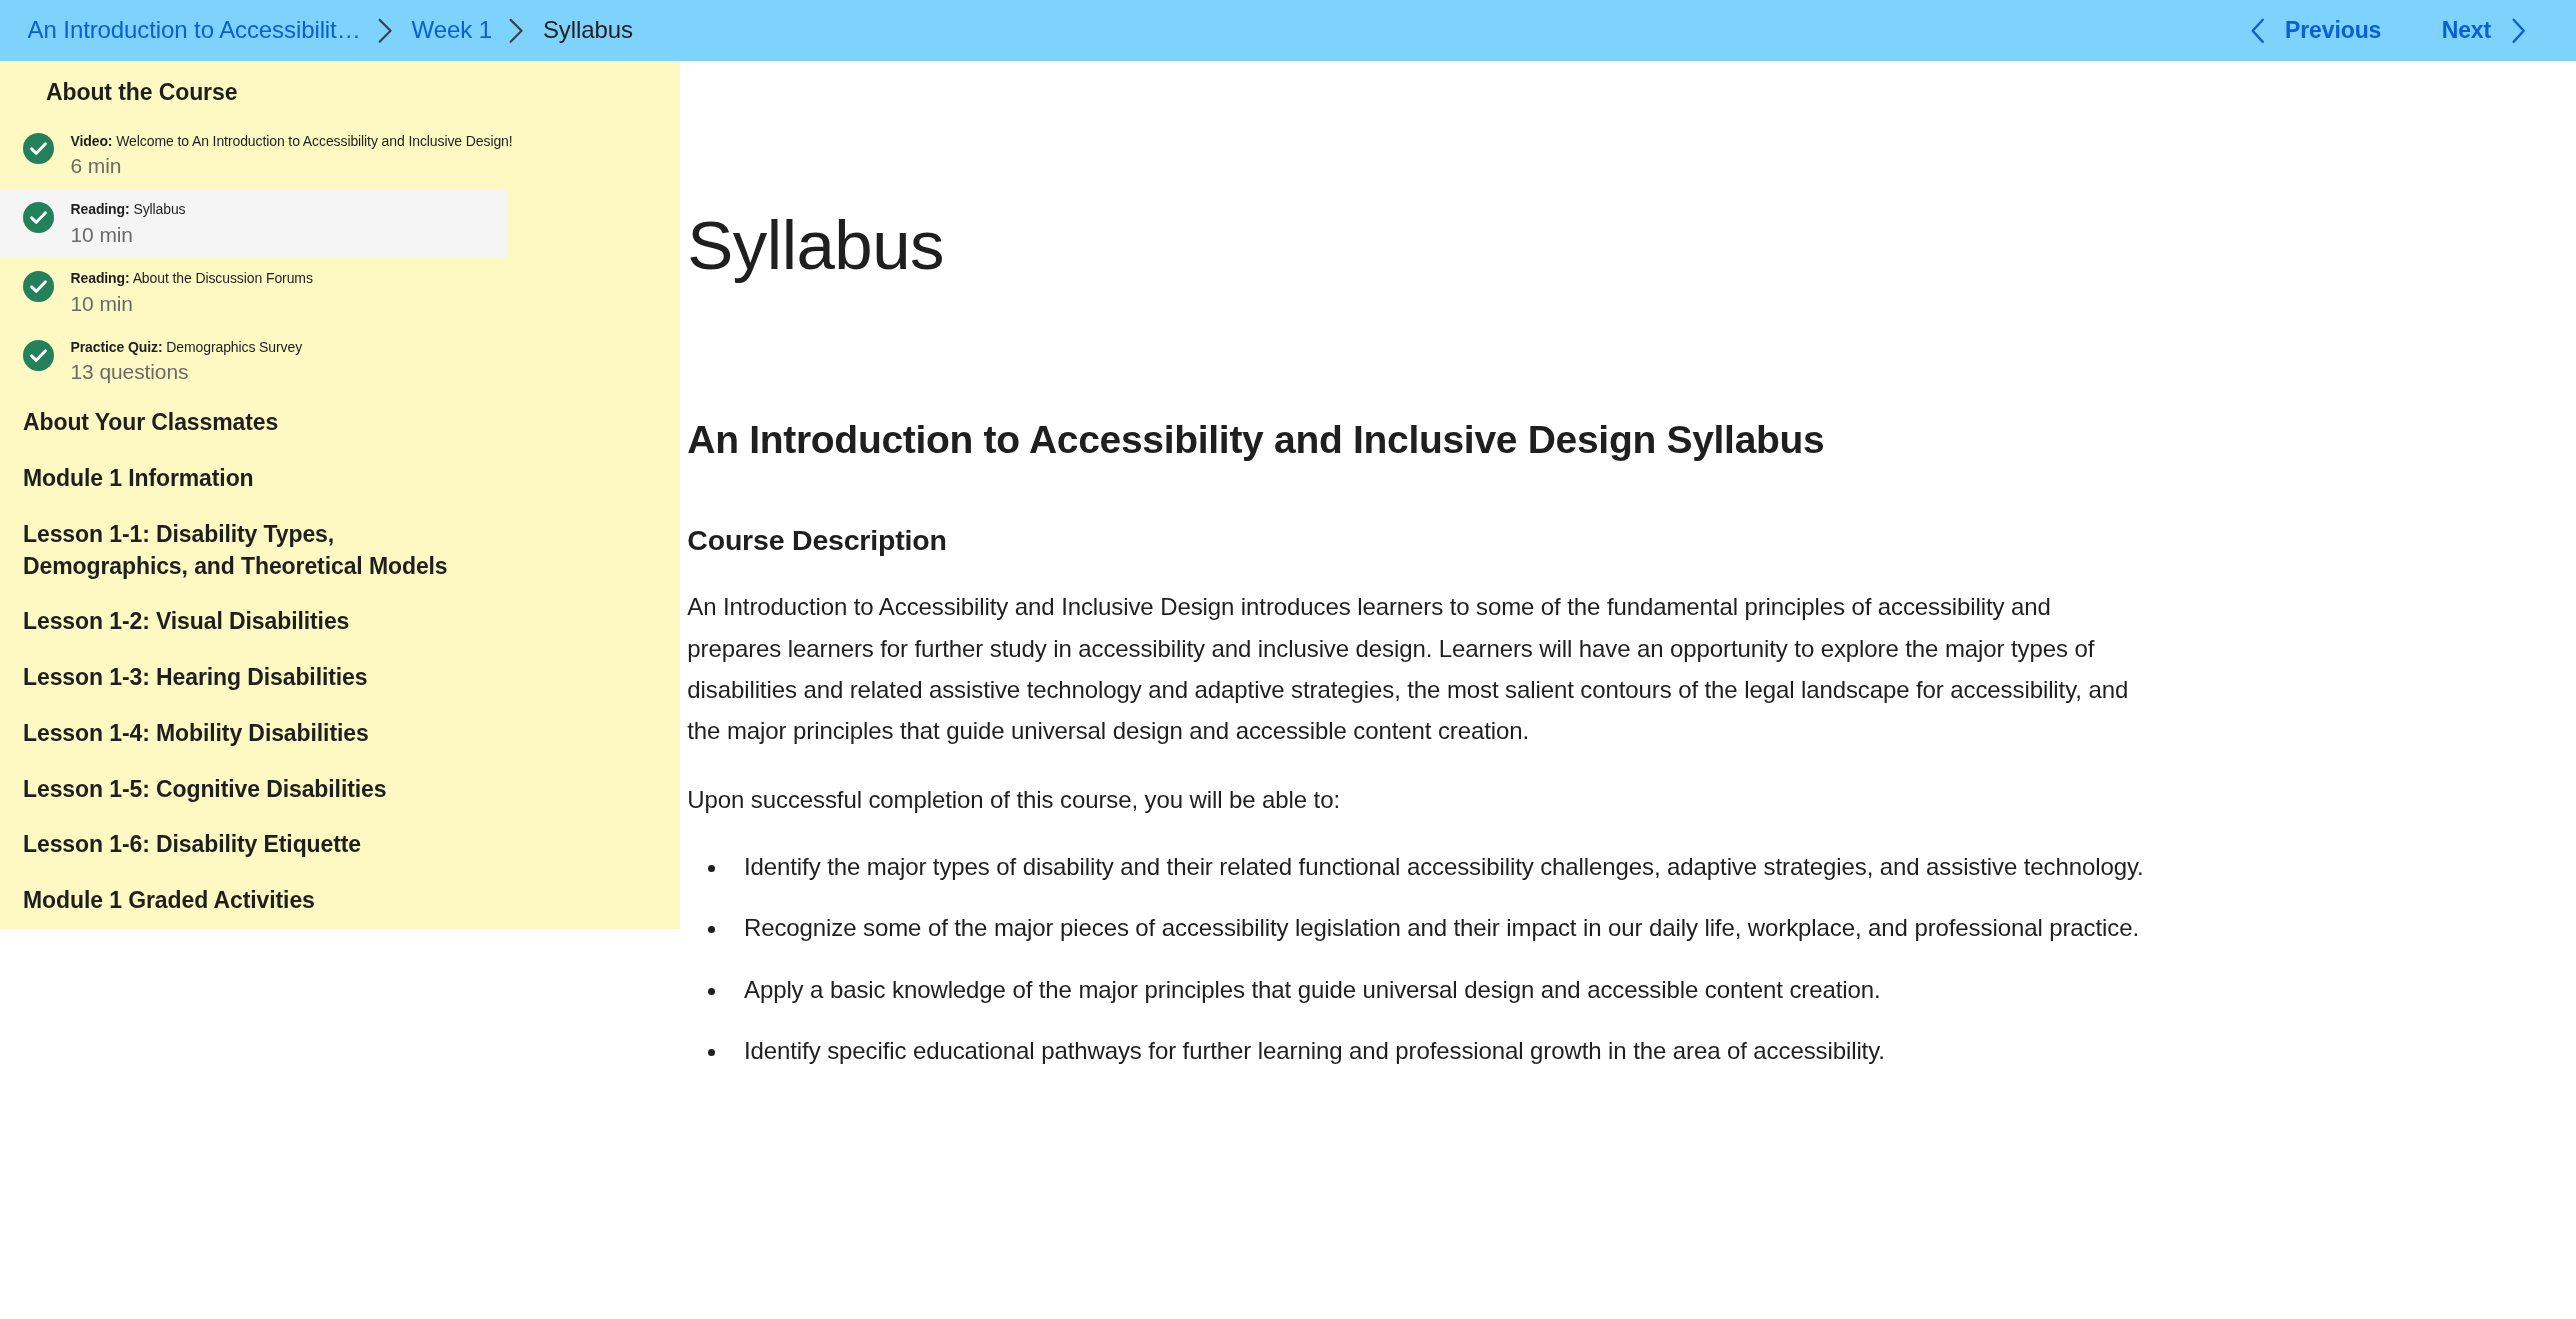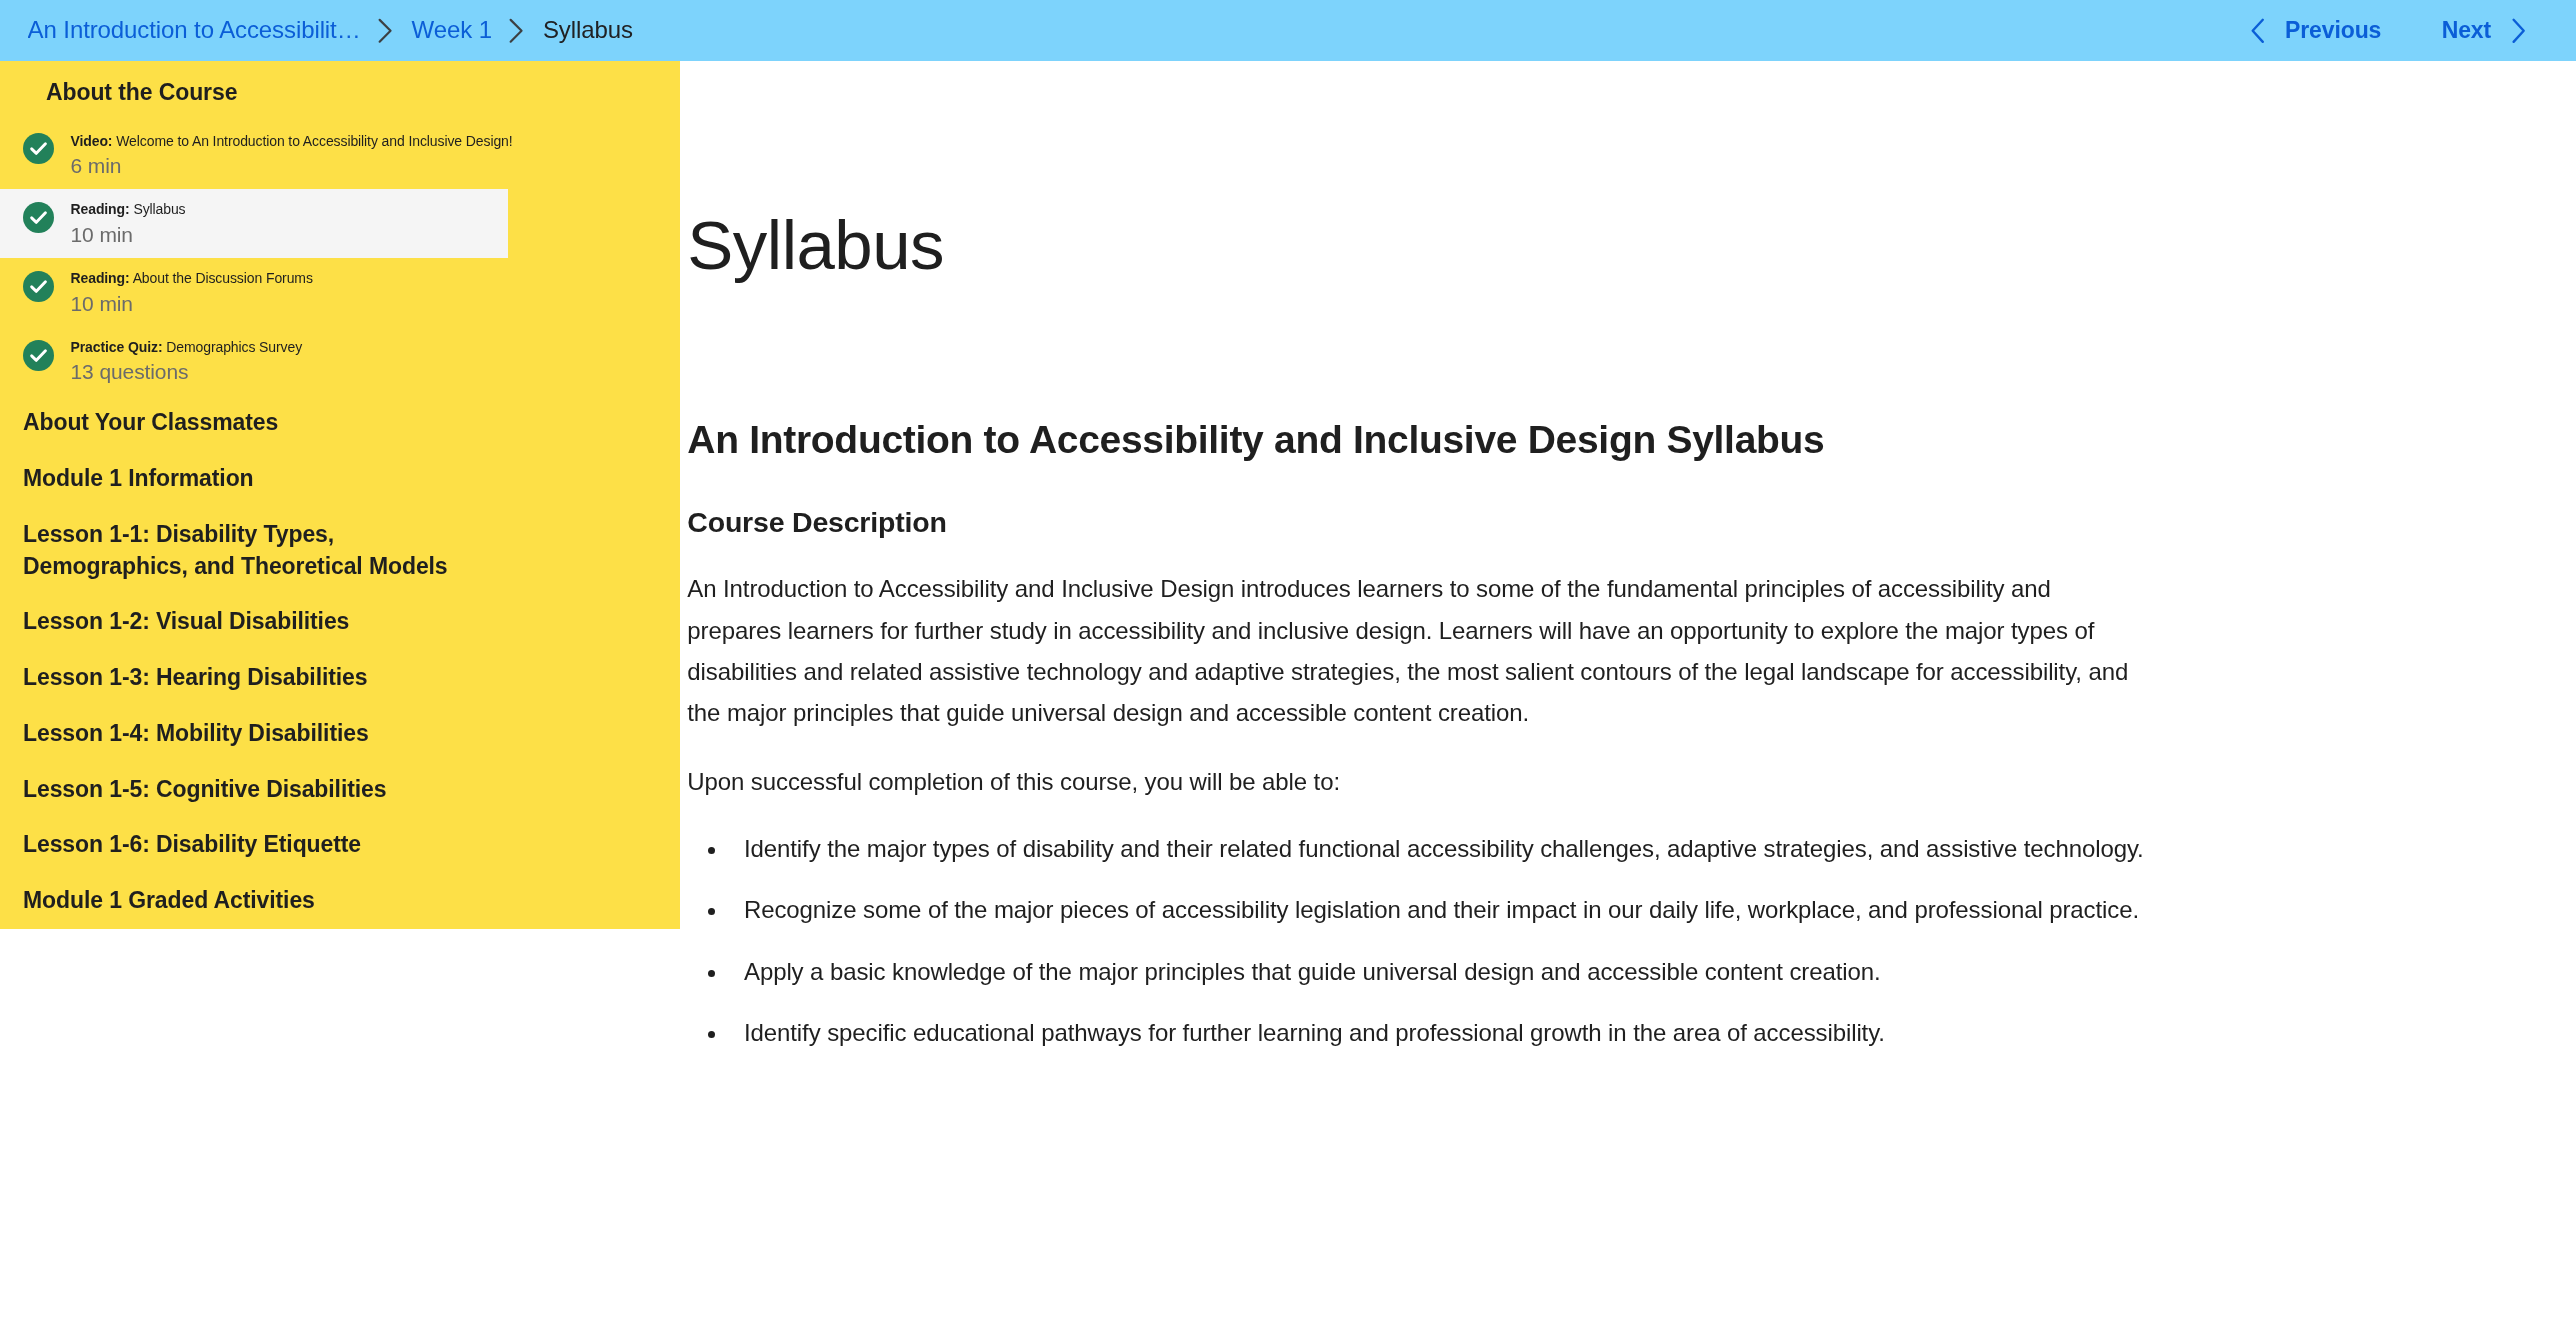--- a/index.html
+++ b/index.html
@@ -82,21 +82,21 @@
     display: flex;
     align-items: flex-start;
     height: calc(1319px - 61px);
   }
 
   
   .sidebar {
     width: 680px;
     flex: 0 0 680px;
     padding-top: 3.7px;
-    background: #fde047;
+    background: #fef9c3;
   }
 
   .section-title {
     font-size: 23px;
     font-weight: 700;
     color: #1f1f1f;
     line-height: 1.3;
     padding: 0 27.6px 0 23px;
     letter-spacing: -0.1px;
   }
@@ -175,21 +175,21 @@
     color: #1f1f1f;
     margin-top: 132px;
     line-height: 1.25;
     letter-spacing: -0.3px;
   }
 
   .h3 {
     font-size: 28.5px;
     font-weight: 700;
     color: #1f1f1f;
-    margin-top: 39px;
+    margin-top: 57px;
     line-height: 1.3;
     letter-spacing: -0.2px;
   }
 
   .para {
     font-size: 24px;
     line-height: 1.72;
     color: #1f1f1f;
     margin-top: 27.6px;
     max-width: 1442px;

